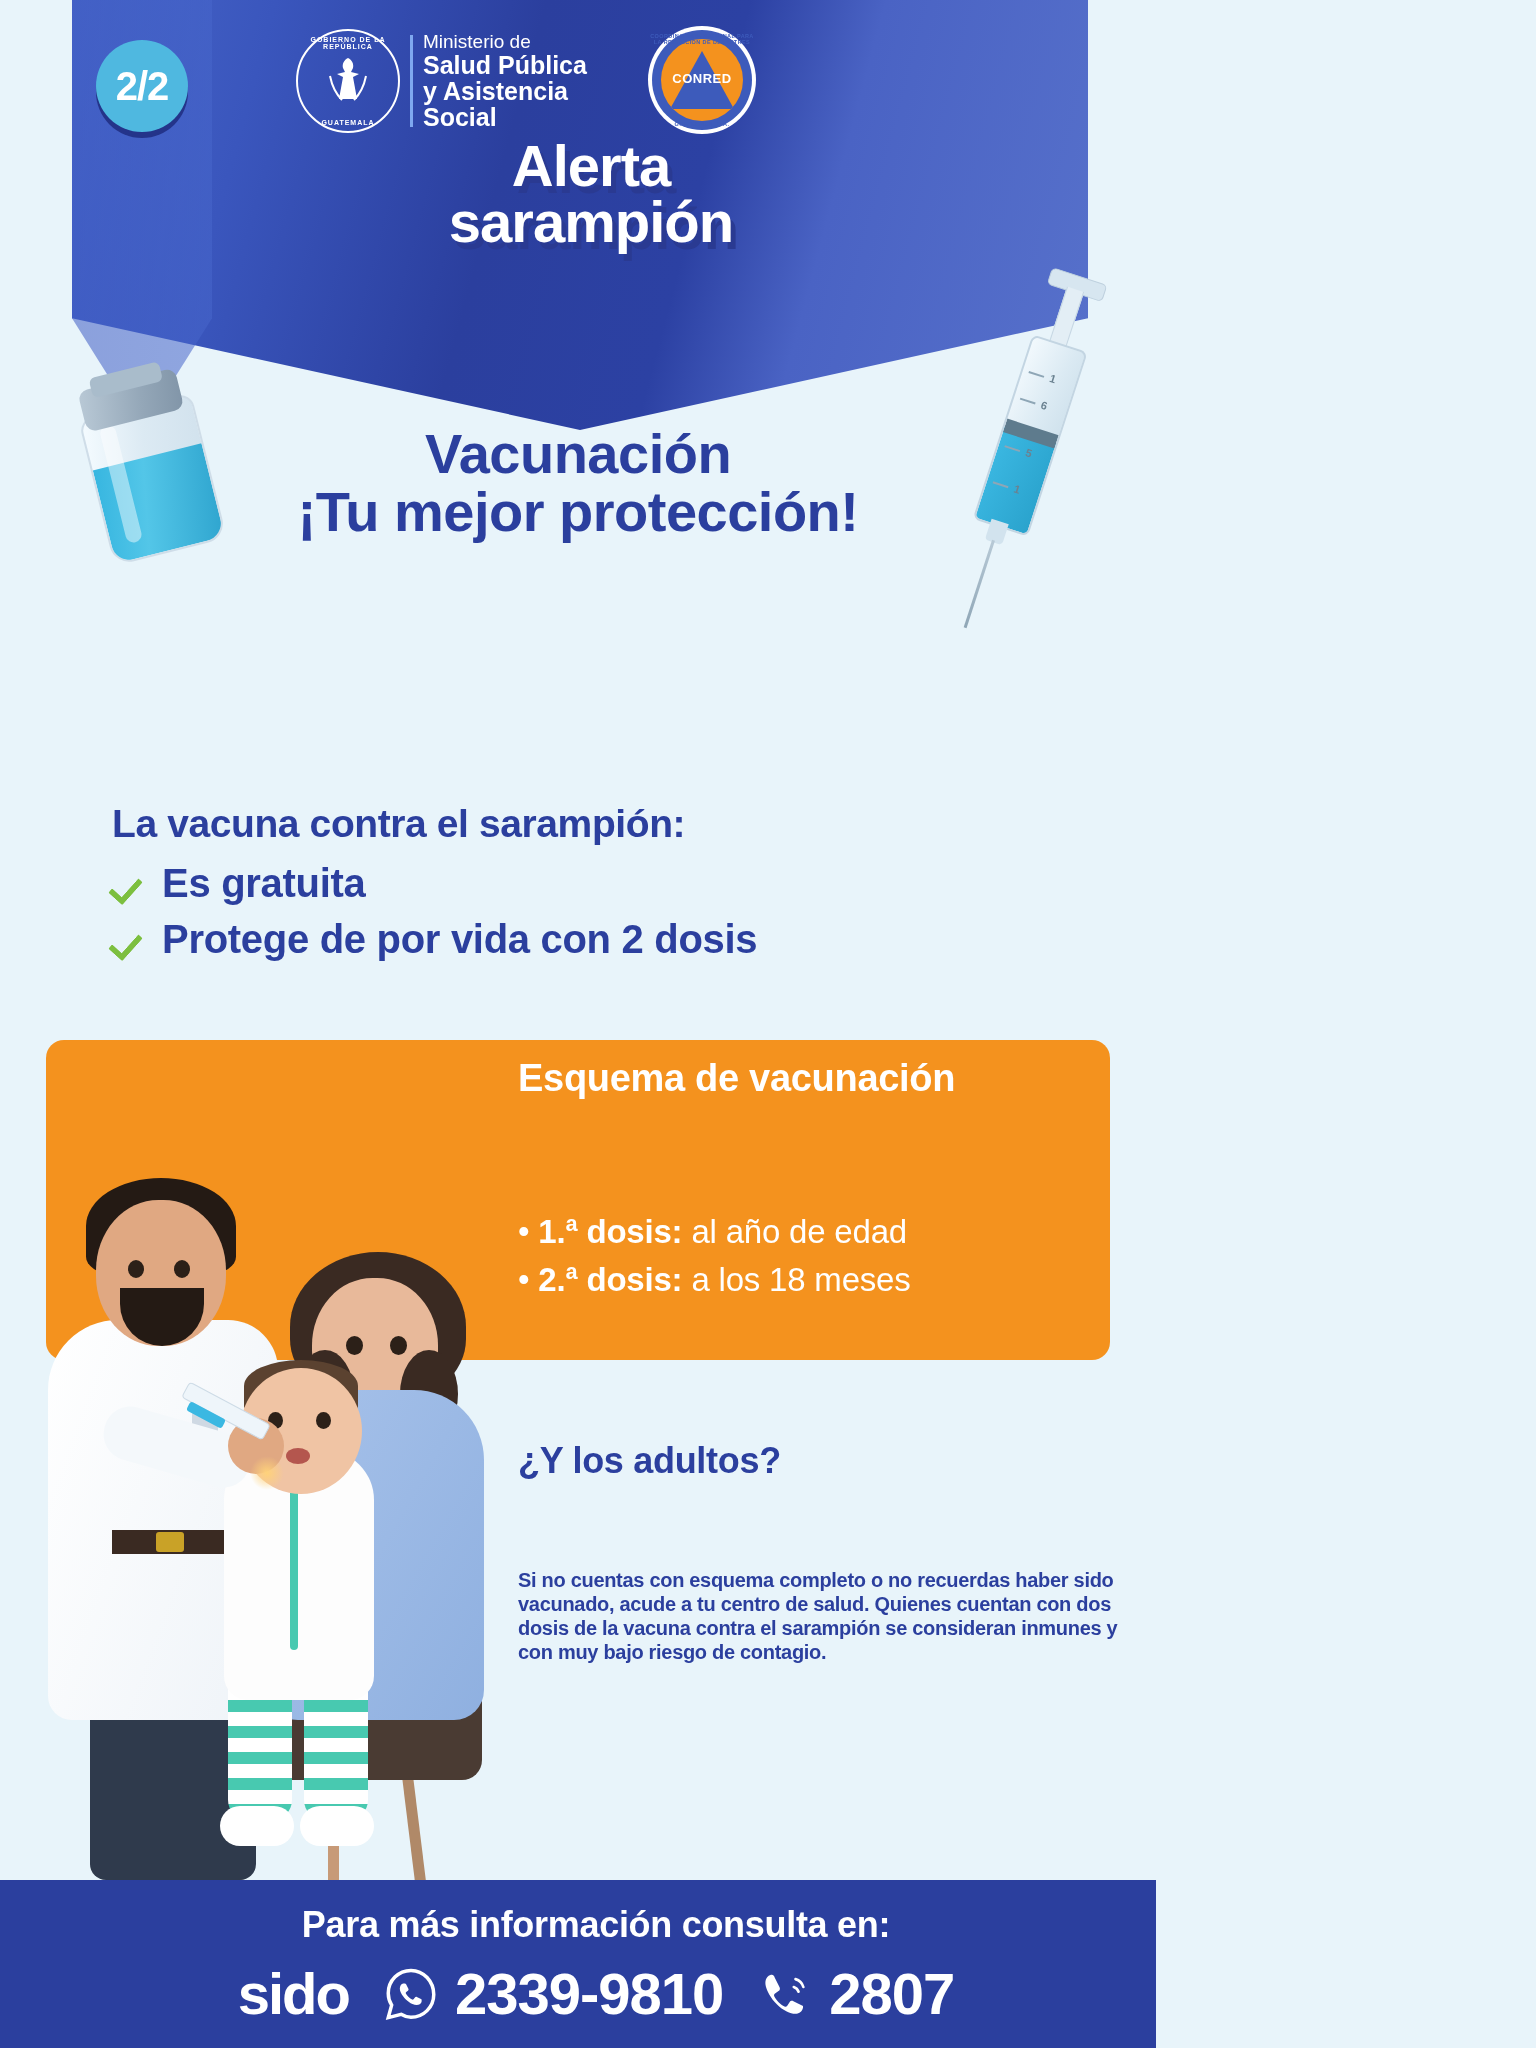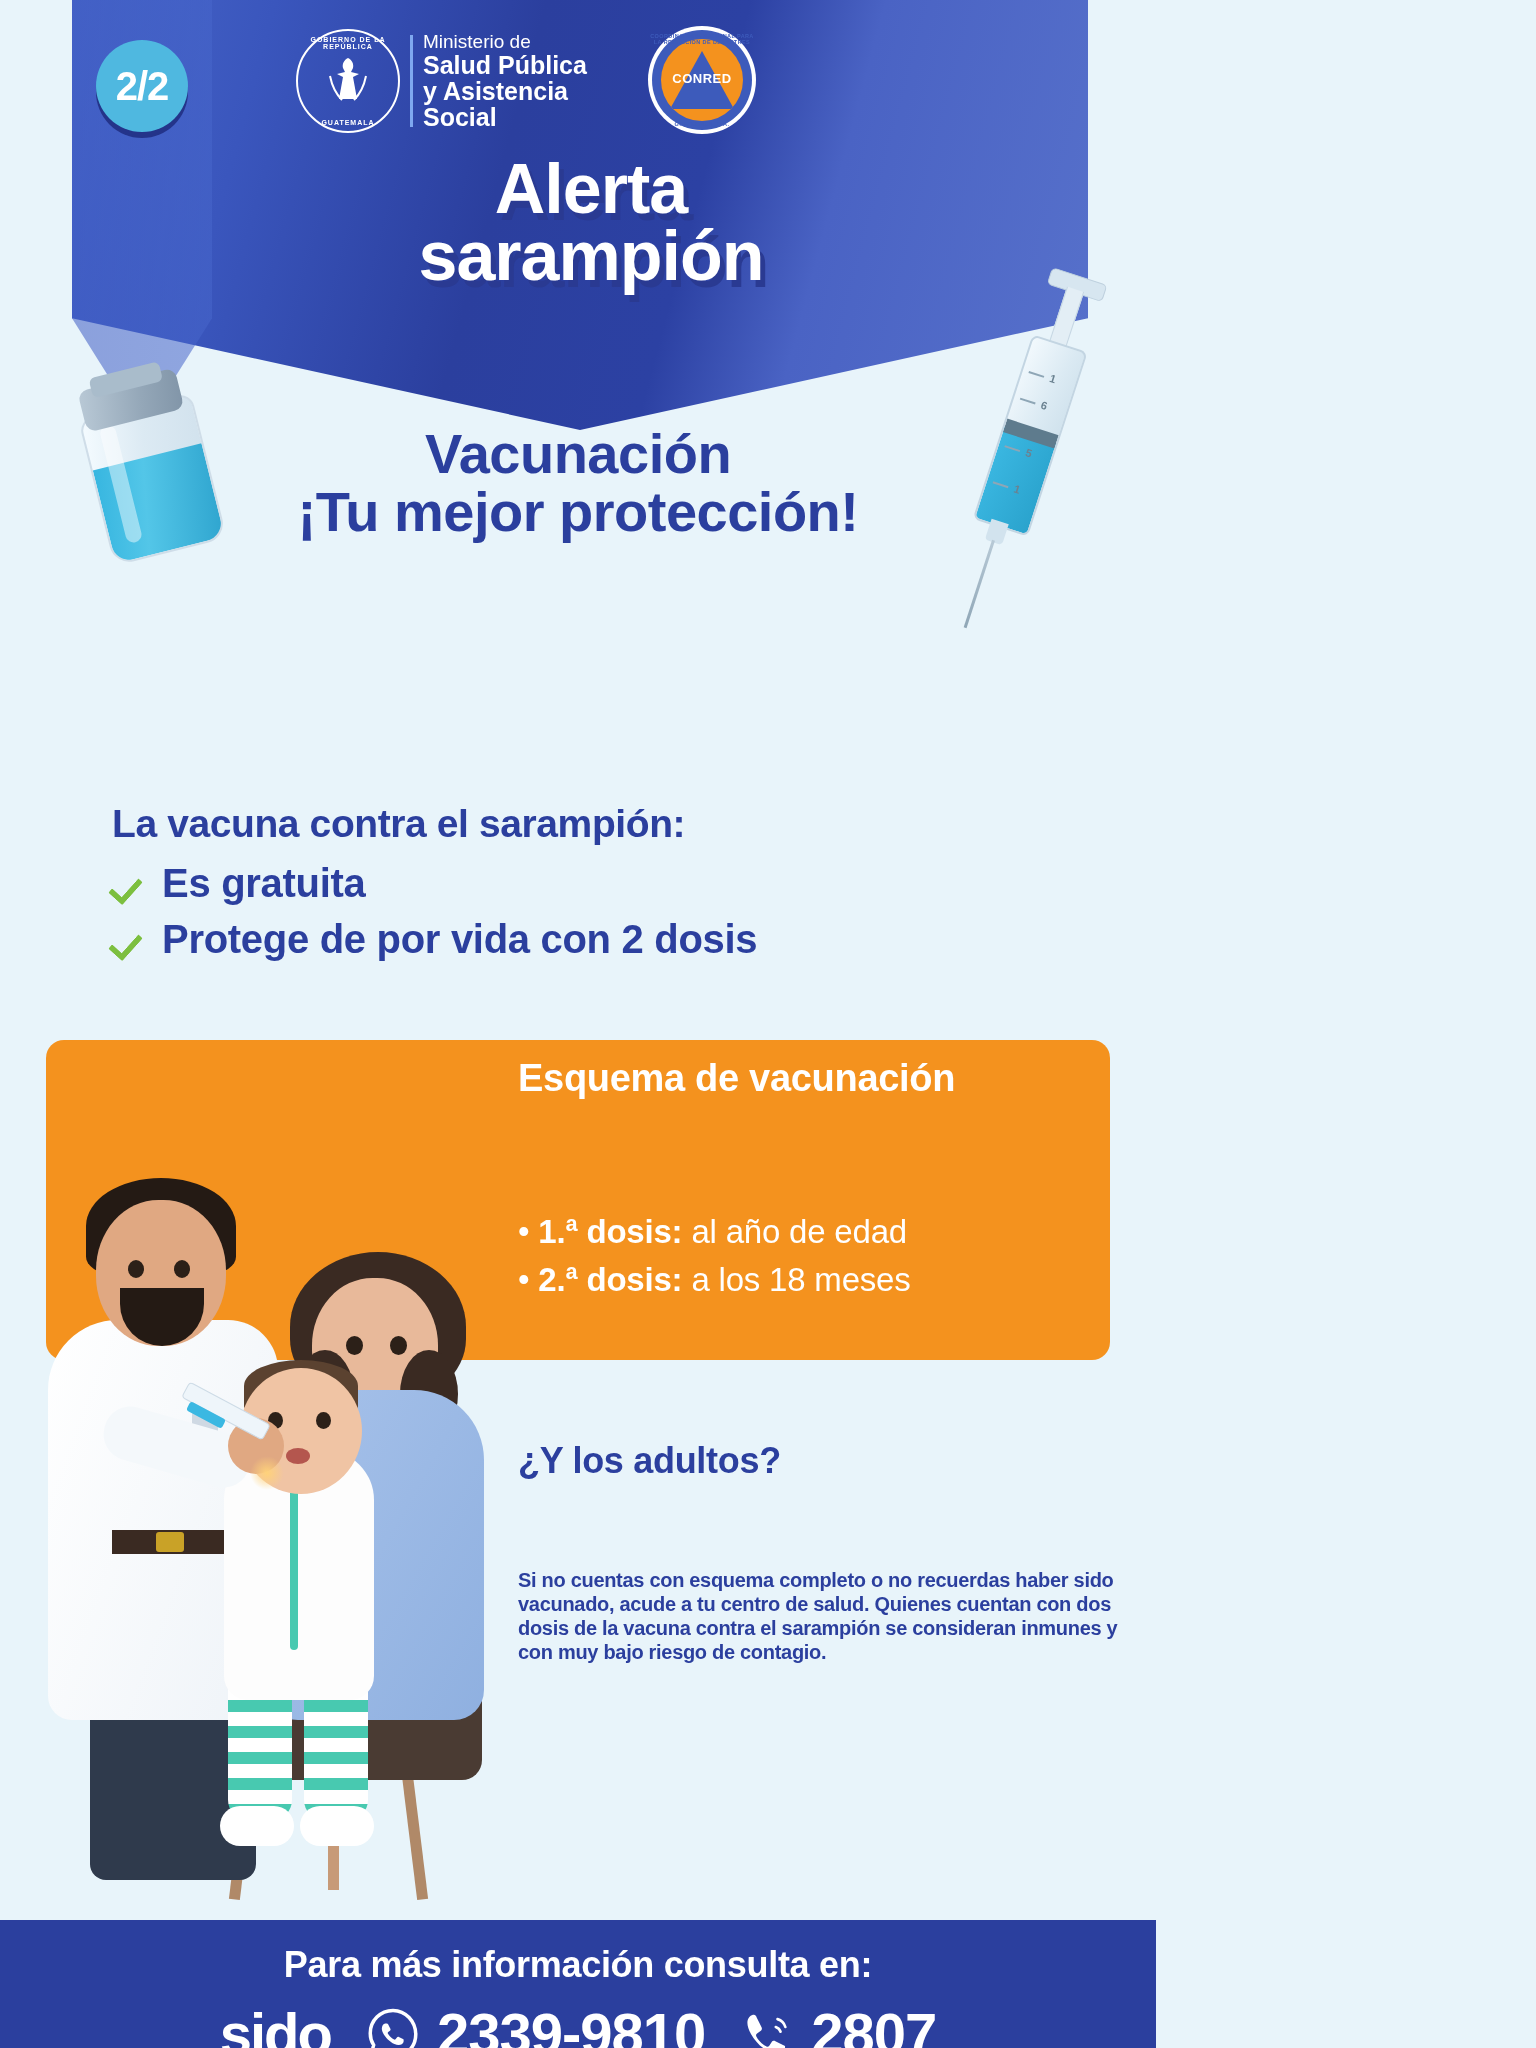--- a/index.html
+++ b/index.html
@@ -52,22 +52,22 @@
   .conred-in{position:absolute;inset:13px;border-radius:50%;background:#f4921e;overflow:hidden;}
   .conred-tri{position:absolute;left:50%;top:12px;transform:translateX(-50%);
     width:0;height:0;border-left:32px solid transparent;border-right:32px solid transparent;border-bottom:58px solid #3d5bbb;}
   .conred-label{position:absolute;left:50%;top:48%;transform:translate(-50%,-50%);
     color:#fff;font-size:13px;font-weight:bold;letter-spacing:.5px;}
   .conred-arc-top,.conred-arc-bot{position:absolute;left:0;right:0;text-align:center;color:#3d5bbb;font-size:5.5px;font-weight:bold;letter-spacing:.4px;}
   .conred-arc-top{top:7px;}
   .conred-arc-bot{bottom:7px;}
 
   .title{
-    position:absolute;left:0;right:0;top:156px;text-align:center;
-    color:#ffffff;font-size:70px;font-weight:bold;line-height:.96;
+    position:absolute;left:0;right:0;top:138px;text-align:center;
+    color:#ffffff;font-size:58px;font-weight:bold;line-height:.96;
     letter-spacing:-1px;
     text-shadow:5px 7px 0 #2a3a92;
     margin-left:26px;
   }
 
   
   .subtitle{
     position:absolute;left:0;right:0;top:425px;text-align:center;
     color:#2b3f9e;font-size:56px;font-weight:bold;line-height:1.04;
     letter-spacing:-.5px;
@@ -169,21 +169,21 @@
   .il-baby-leg2{position:absolute;left:276px;top:640px;width:64px;height:160px;border-radius:20px;
     background:repeating-linear-gradient(180deg,#ffffff 0 14px,#48c9b0 14px 26px);}
   .il-baby-foot1{position:absolute;left:192px;top:786px;width:74px;height:40px;border-radius:20px;background:#ffffff;}
   .il-baby-foot2{position:absolute;left:272px;top:786px;width:74px;height:40px;border-radius:20px;background:#ffffff;}
   .il-syr{position:absolute;left:152px;top:382px;width:90px;height:16px;border-radius:4px;background:#eef5fa;transform:rotate(28deg);border:1px solid #cddbe6;}
   .il-syr-f{position:absolute;left:158px;top:390px;width:40px;height:10px;background:#3bb8e2;transform:rotate(28deg);border-radius:3px;}
   .il-glow{position:absolute;left:222px;top:436px;width:34px;height:34px;border-radius:50%;
     background:radial-gradient(circle,#ffd27a 0%,rgba(255,210,122,0) 70%);}
 
   
-  .footer{position:absolute;left:0;bottom:0;width:1156px;height:128px;background:#2b3f9e;}
+  .footer{position:absolute;left:0;bottom:0;width:1156px;height:168px;background:#2b3f9e;padding-left:36px;}
   .footer-line1{position:absolute;left:0;right:0;top:24px;text-align:center;
     color:#ffffff;font-size:36px;font-weight:bold;letter-spacing:-.3px;}
   .footer-row{position:absolute;left:0;right:0;top:80px;display:flex;align-items:center;justify-content:center;gap:34px;}
   .alma{color:#ffffff;font-size:58px;font-weight:bold;letter-spacing:-2px;line-height:1;}
   .contact{display:flex;align-items:center;gap:16px;}
   .contact-num{color:#ffffff;font-size:58px;font-weight:bold;letter-spacing:-1px;}
   .ico{width:56px;height:56px;flex:0 0 auto;}
 </style>
 </head>
 <body>

